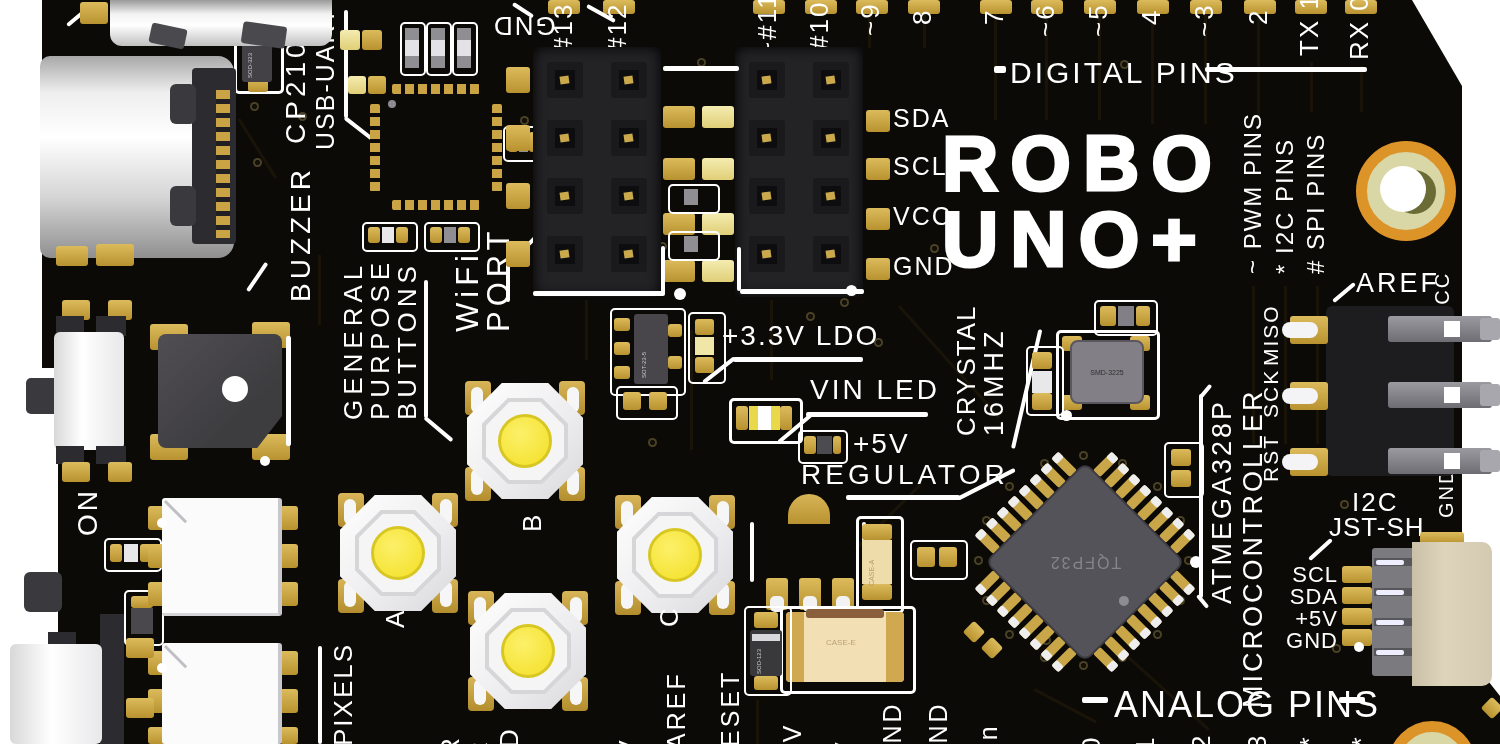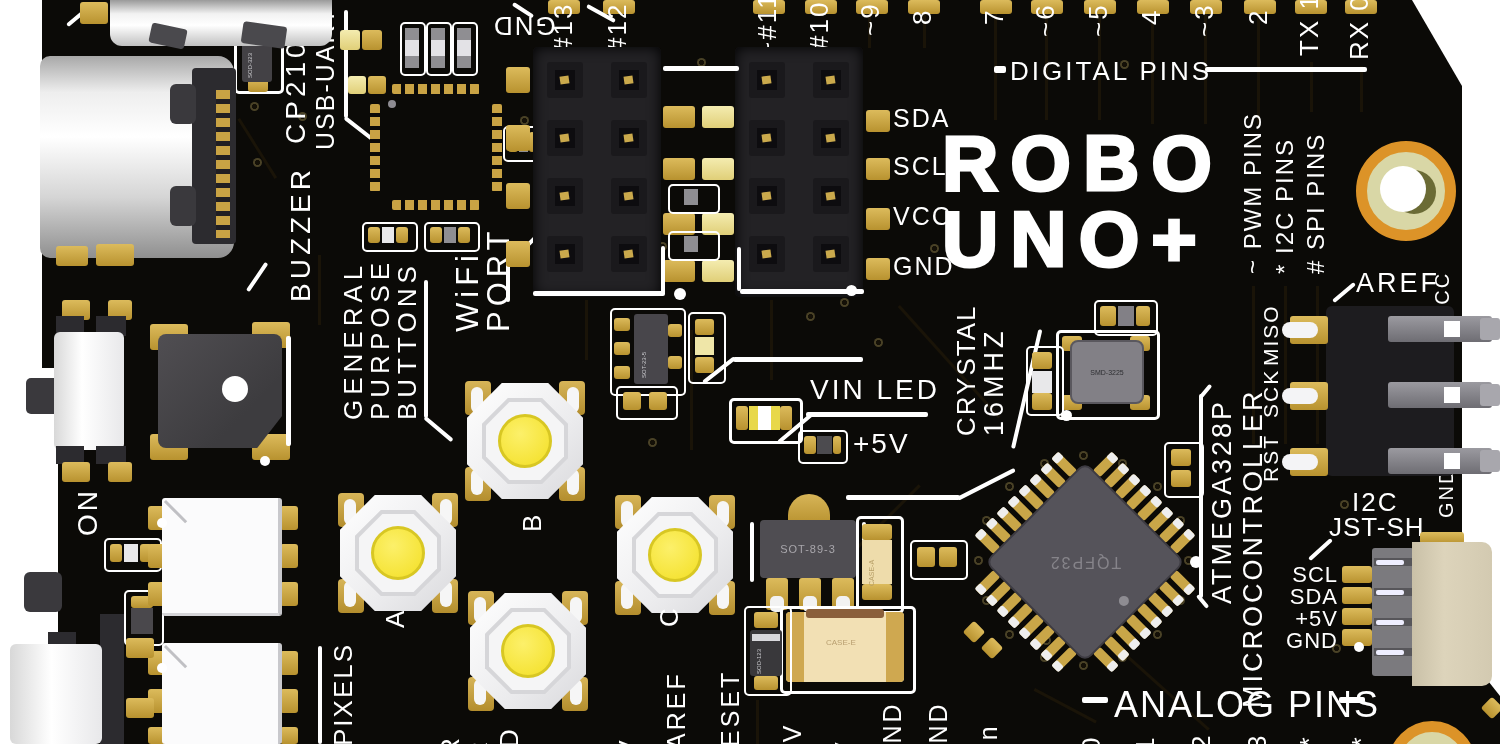--- a/index.html
+++ b/index.html
@@ -124,21 +124,21 @@
   <div class="vl" style="left:909px;top:-1px;height:26px;width:30px;font-size:26px;letter-spacing:2px;">8</div>
   <div class="vl" style="left:981px;top:-1px;height:26px;width:30px;font-size:26px;letter-spacing:2px;">7</div>
   <div class="vl" style="left:1032px;top:-3px;height:40px;width:30px;font-size:26px;letter-spacing:2px;">~6</div>
   <div class="vl" style="left:1085px;top:-3px;height:40px;width:30px;font-size:26px;letter-spacing:2px;">~5</div>
   <div class="vl" style="left:1138px;top:-1px;height:26px;width:30px;font-size:26px;letter-spacing:2px;">4</div>
   <div class="vl" style="left:1191px;top:-3px;height:40px;width:30px;font-size:26px;letter-spacing:2px;">~3</div>
   <div class="vl" style="left:1245px;top:-1px;height:26px;width:30px;font-size:26px;letter-spacing:2px;">2</div>
   <div class="vl" style="left:1296px;top:-6px;height:62px;width:30px;font-size:26px;letter-spacing:2px;">TX 1</div>
   <div class="vl" style="left:1346px;top:-6px;height:66px;width:30px;font-size:26px;letter-spacing:2px;">RX 0</div>
 
-  <div class="hl" style="left:1010px;top:56px;font-size:26px;letter-spacing:3px;">DIGITAL PINS</div>
+  <div class="hl" style="left:1010px;top:56px;font-size:30px;letter-spacing:3px;">DIGITAL PINS</div>
   <div class="sk" style="left:1205px;top:67px;width:162px;height:5px;"></div>
   <div class="sk" style="left:994px;top:66px;width:12px;height:7px;"></div>
   <div class="sk" style="left:514px;top:2px;width:24px;transform:rotate(33deg);"></div>
   <div class="sk" style="left:588px;top:4px;width:32px;transform:rotate(29deg);"></div>
   <div class="sk" style="left:66px;top:24px;width:34px;transform:rotate(-40deg);"></div>
 
   <div class="hl" style="left:942px;top:194px;font-size:78px;font-weight:bold;letter-spacing:12px;-webkit-text-stroke:3px #fff;">UNO+</div>
   <div class="hl" style="left:942px;top:118px;font-size:78px;font-weight:bold;letter-spacing:12px;-webkit-text-stroke:3px #fff;">ROBO</div>
 
   <div class="vl" style="left:1241px;top:100px;height:174px;width:28px;font-size:24px;letter-spacing:2px;">~ PWM PINS</div>
@@ -436,20 +436,21 @@
     <div class="bbody oct"></div>
       <div class="oct1 oct"></div>
       <div class="oct2 oct"></div>
       <div class="core"></div>
   </div>
   <div class="vl" style="left:382px;top:596px;height:32px;width:30px;font-size:26px;">A</div>
   <div class="vl" style="left:519px;top:500px;height:32px;width:30px;font-size:26px;">B</div>
   <div class="vl" style="left:656px;top:595px;height:32px;width:30px;font-size:26px;">C</div>
   <div class="vl" style="left:496px;top:700px;height:48px;width:30px;font-size:26px;">D</div>
 
+  <div class="hl" style="left:722px;top:320px;font-size:28px;letter-spacing:2px;">+3.3V LDO</div>
   <div class="sk" style="left:733px;top:357px;width:130px;height:5px;"></div>
   <div class="sk" style="left:702px;top:381px;width:40px;transform:rotate(-38deg);"></div>
   <div class="ol" style="left:610px;top:308px;width:72px;height:84px;border-width:2px;"></div>
   <div class="pad" style="left:614px;top:318px;width:16px;height:13px;"></div>
   <div class="pad" style="left:614px;top:342px;width:16px;height:13px;"></div>
   <div class="pad" style="left:614px;top:366px;width:16px;height:13px;"></div>
   <div class="pad" style="left:668px;top:324px;width:14px;height:13px;"></div>
   <div class="pad" style="left:668px;top:356px;width:14px;height:13px;"></div>
   <div style="position:absolute;left:634px;top:314px;width:34px;height:70px;background:#48464b;border-radius:3px;"></div>
   <div class="vl" style="left:641px;top:320px;height:58px;width:20px;font-size:6px;color:#c8c8cc;letter-spacing:0;">SOT-23-5</div>
@@ -465,32 +466,30 @@
   <div class="sk" style="left:806px;top:412px;width:122px;height:5px;"></div>
   <div class="sk" style="left:777px;top:441px;width:46px;transform:rotate(-40deg);"></div>
   <div class="ol" style="left:729px;top:398px;width:68px;height:40px;"></div>
   <div class="pad" style="left:736px;top:406px;width:12px;height:24px;"></div>
   <div style="position:absolute;left:749px;top:406px;width:9px;height:24px;background:#e8d84a;"></div>
   <div style="position:absolute;left:758px;top:406px;width:13px;height:24px;background:#ffffff;"></div>
   <div style="position:absolute;left:771px;top:406px;width:9px;height:24px;background:#e8d84a;"></div>
   <div class="pad" style="left:780px;top:406px;width:12px;height:24px;"></div>
 
   <div class="hl" style="left:853px;top:428px;font-size:28px;letter-spacing:2px;">+5V</div>
+  <div class="hl" style="left:801px;top:459px;font-size:28px;letter-spacing:4px;">REGULATOR</div>
   <div class="sk" style="left:846px;top:495px;width:114px;height:5px;"></div>
   <div class="sk" style="left:957px;top:497px;width:64px;transform:rotate(-27deg);"></div>
   <div class="ol" style="left:798px;top:430px;width:46px;height:30px;border-width:2px;"></div>
   <div class="pad" style="left:804px;top:436px;width:12px;height:18px;"></div>
   <div style="position:absolute;left:817px;top:436px;width:15px;height:18px;background:#4c4b4f;"></div>
   <div class="pad" style="left:833px;top:436px;width:8px;height:18px;"></div>
   <div class="sk" style="left:750px;top:522px;width:4px;height:60px;"></div>
   <div class="sk" style="left:862px;top:522px;width:4px;height:60px;"></div>
   <div style="position:absolute;left:788px;top:494px;width:42px;height:30px;background:linear-gradient(180deg,#d7b558,#b8922f);border-radius:21px 21px 0 0;"></div>
-  <div style="position:absolute;left:760px;top:520px;width:96px;height:58px;background:#4f4d52;border-radius:4px;display:flex;align-items:center;justify-content:center;color:#a8a6ab;font-size:11px;letter-spacing:1px;font-family:'Liberation Sans',sans-serif;">
-      <span>SOT-89-3</span>
-    </div>
   <div class="pad" style="left:766px;top:578px;width:22px;height:32px;"></div>
   <div class="pad" style="left:799px;top:578px;width:22px;height:32px;"></div>
   <div class="pad" style="left:832px;top:578px;width:22px;height:32px;"></div>
   <div style="position:absolute;left:770px;top:596px;width:14px;height:16px;background:#f2f2f2;border-radius:5px;"></div>
   <div style="position:absolute;left:803px;top:596px;width:14px;height:16px;background:#f2f2f2;border-radius:5px;"></div>
   <div style="position:absolute;left:836px;top:596px;width:14px;height:16px;background:#f2f2f2;border-radius:5px;"></div>
 
   <div class="ol" style="left:856px;top:516px;width:42px;height:92px;"></div>
   <div class="pad" style="left:862px;top:524px;width:30px;height:16px;"></div>
   <div style="position:absolute;left:862px;top:540px;width:30px;height:44px;background:#eedcab;"></div>

